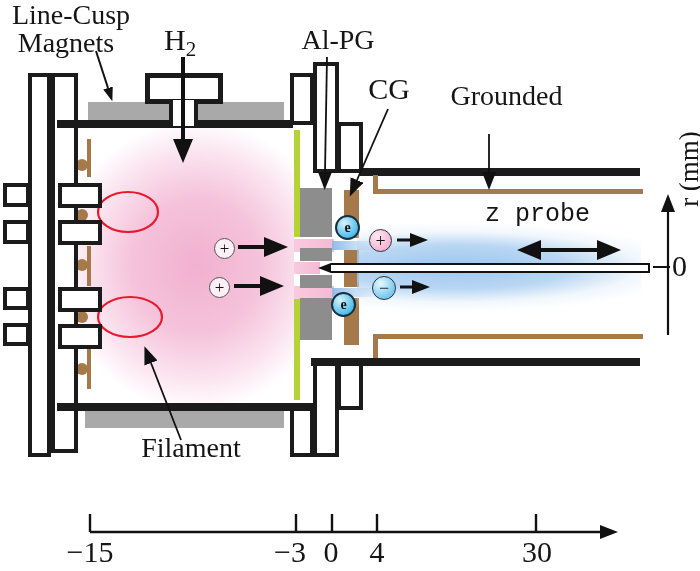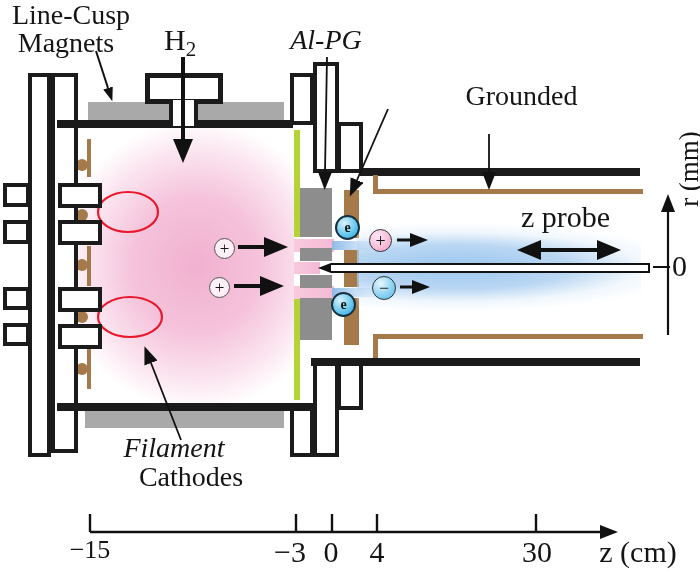--- a/index.html
+++ b/index.html
@@ -156,27 +156,26 @@
         <line x1="332" y1="514" x2="332" y2="532"></line>
         <line x1="377" y1="514" x2="377" y2="532"></line>
         <line x1="536" y1="514" x2="536" y2="532"></line>
       </g>
     </g>
   </svg>
 
   <div class="lbl" style="left:-2px;top:1px;width:146px;">Line-Cusp</div>
   <div class="lbl" style="left:-2px;top:29px;width:136px;">Magnets</div>
   <div class="lbl" style="left:164px;top:25px;font-size:30px;"><span>H</span><span style="font-size:21px;vertical-align:-6px;">2</span></div>
-  <div class="lbl" style="left:276px;top:26px;width:100px;font-style:italic;">Al-PG</div>
-  <div class="lbl" style="left:454px;top:82px;width:135px;">Grounded</div>
-  <div class="lbl" style="left:508px;top:202px;width:115px;font-size:30px;">z probe</div>
-  <div class="lbl" style="left:105px;top:434px;width:138px;font-style:italic;">Filament</div>
-  <div class="lbl" style="left:122px;top:463px;width:138px;">Cathodes</div>
+  <div class="lbl" style="left:288px;top:26px;width:100px;">Al-PG</div>
+  <div class="lbl" style="left:358px;top:74px;width:62px;font-size:30px;">CG</div>
+  <div class="lbl" style="left:439px;top:82px;width:135px;">Grounded</div>
+  <div class="lbl" style="left:480px;top:202px;width:115px;font-size:25px;font-family:Liberation Mono, monospace;">z probe</div>
+  <div class="lbl" style="left:122px;top:434px;width:138px;">Filament</div>
   <div class="lbl" style="left:672px;top:251px;width:30px;font-size:30px;text-align:left;">0</div>
   <div class="lbl" style="left:689px;top:169px;font-size:27px;transform:translate(-50%,-50%) rotate(-90deg);">r (mm)</div>
-  <div class="lbl" style="left:58px;top:537px;width:64px;font-size:26px;">−15</div>
+  <div class="lbl" style="left:58px;top:537px;width:64px;font-size:30px;">−15</div>
   <div class="lbl" style="left:264px;top:537px;width:52px;font-size:30px;">−3</div>
   <div class="lbl" style="left:317px;top:537px;width:28px;font-size:30px;">0</div>
   <div class="lbl" style="left:363px;top:537px;width:28px;font-size:30px;">4</div>
   <div class="lbl" style="left:515px;top:537px;width:44px;font-size:30px;">30</div>
-  <div class="lbl" style="left:594px;top:537px;width:88px;font-size:30px;">z (cm)</div>
 
 </div>
 
 </body></html>

